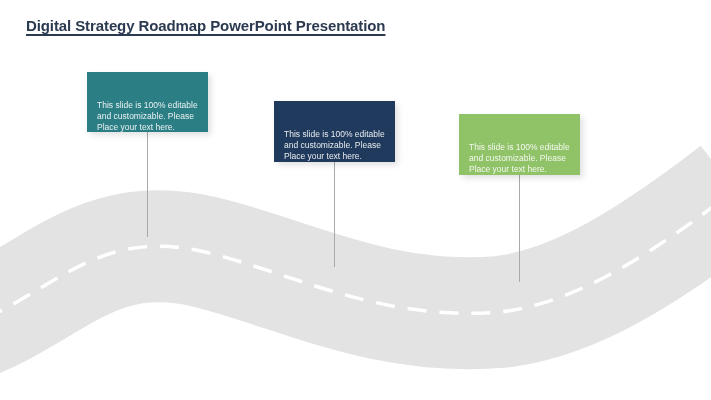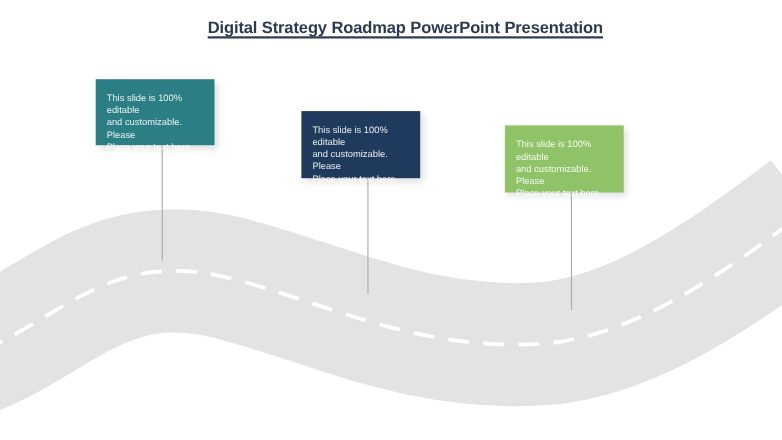--- a/index.html
+++ b/index.html
@@ -7,43 +7,43 @@
     position:relative;
     width:711px;height:400px;
     overflow:hidden;
     background:#fff;
     font-family:"Liberation Sans", sans-serif;
   }
   .title{
     position:absolute;
     top:17px;left:0;right:0;
     margin:0 0 0 26px;
-    text-align:center;
+    text-align:left;
     font-size:15px;
     font-weight:bold;
     letter-spacing:-0.1px;
     color:#2b3a50;
     text-decoration:underline;
     text-decoration-thickness:2px;
     text-underline-offset:3px;
   }
   .road-svg{position:absolute;top:0;left:0;}
   .connector{
     position:absolute;
     width:1px;
     background:#a6aaae;
   }
   .connector.c1{left:147px;top:131px;height:106px;}
   .connector.c2{left:334px;top:162px;height:105px;}
   .connector.c3{left:519px;top:175px;height:107px;}
   .callout{
     position:absolute;
-    width:108px;
+    width:121px;
     box-sizing:border-box;
-    padding:12px 10px 0 10px;
+    padding:28px 10px 0 10px;
     color:rgba(255,255,255,0.9);
     font-size:8.5px;
     line-height:11px;
     box-shadow:3px 3px 6px rgba(0,0,0,0.12);
   }
   .callout.p1{left:87px;top:72px;height:60px;}
   .callout.p2{left:274px;top:101px;height:61px;}
   .callout.p3{left:459px;top:114px;height:61px;}
   .callout span{display:block;}
 </style>

